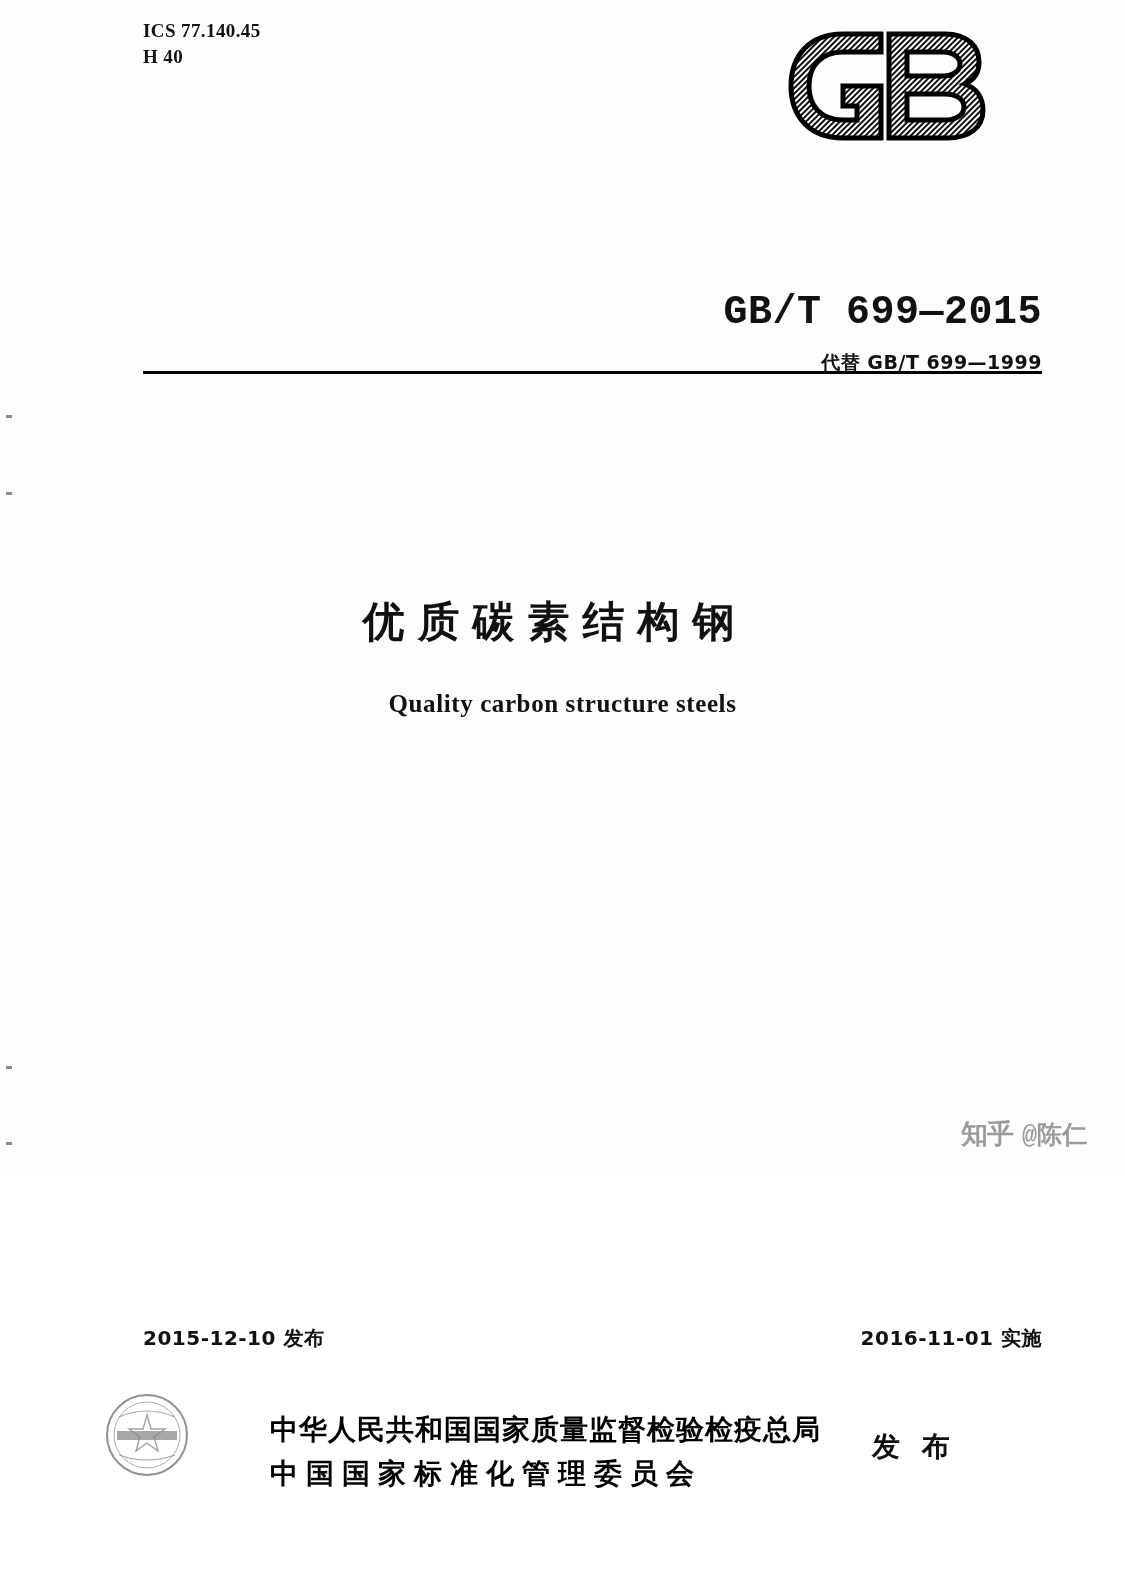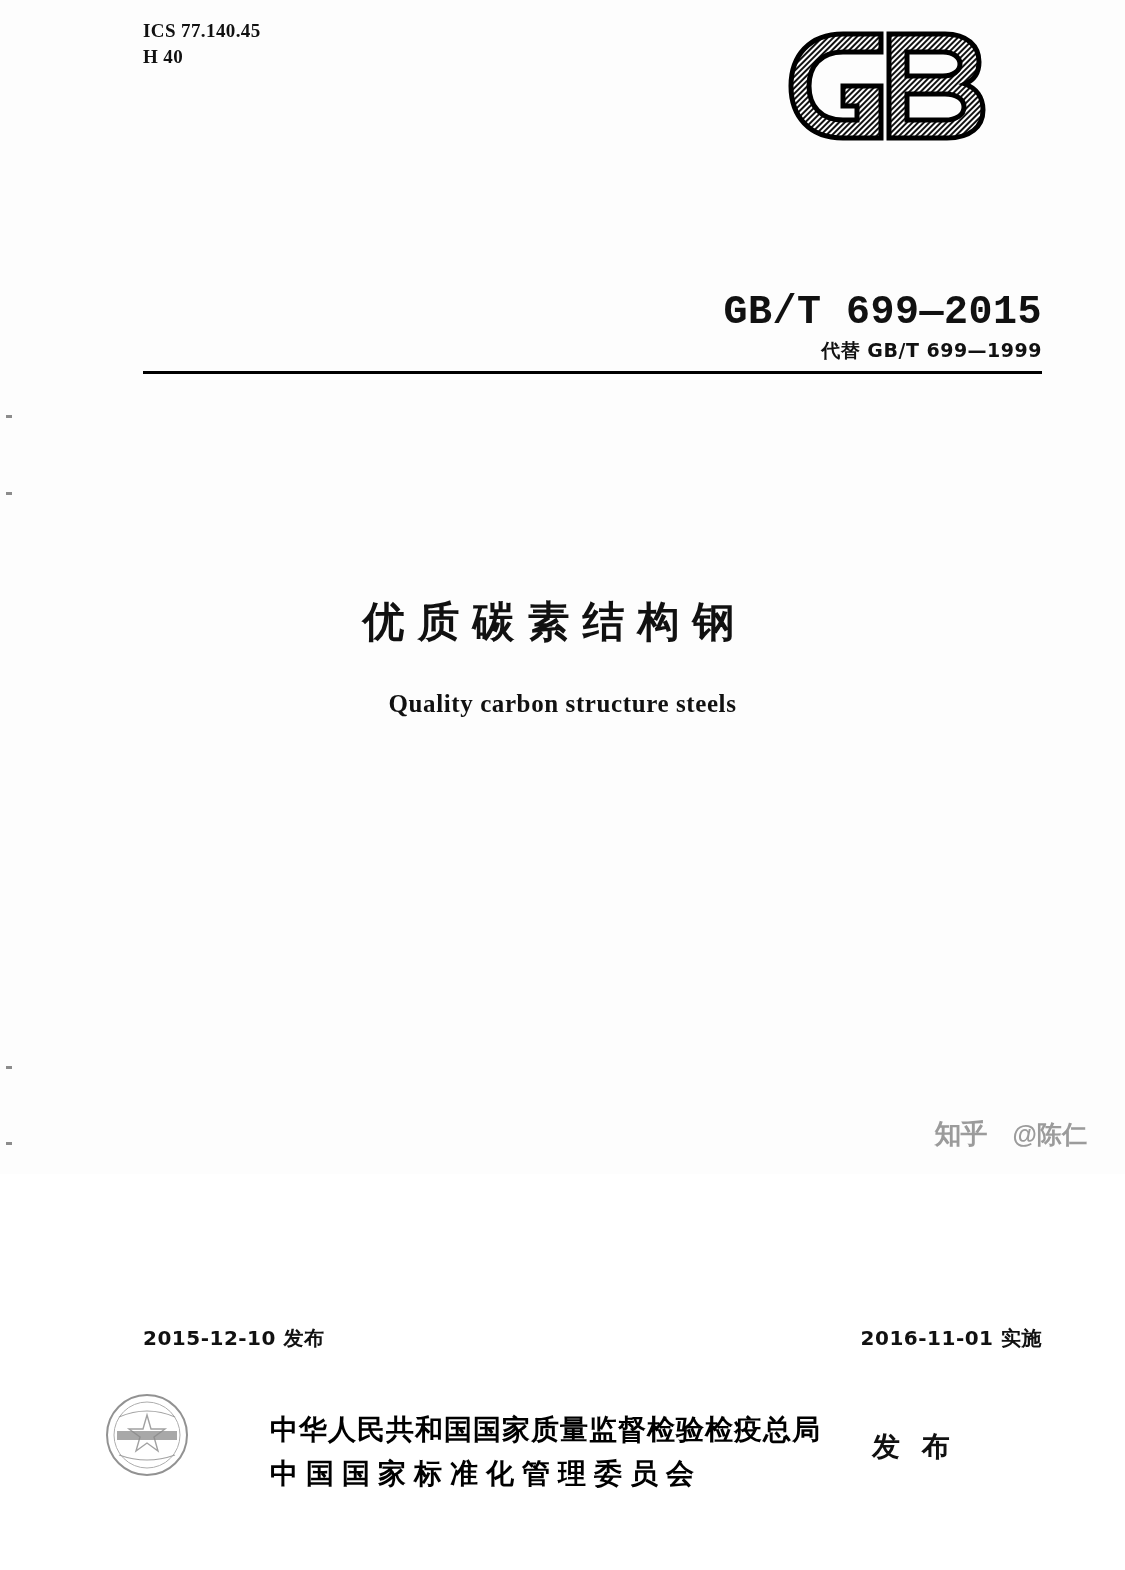--- a/index.html
+++ b/index.html
@@ -74,21 +74,21 @@
     font-weight: bold;
     font-size: 40px;
     letter-spacing: 0.5px;
     line-height: 1.05;
     white-space: nowrap;
   }
   .std-no .sub {
     font-family: "DejaVu Sans", sans-serif;
     font-weight: bold;
     font-size: 19px;
-    margin-top: 4px;
+    margin-top: 16px;
     letter-spacing: 0.5px;
     white-space: nowrap;
   }
 
   
   .rule {
     position: absolute;
     left: 143px;
     right: 83px;
     top: 371px;
@@ -197,23 +197,23 @@
   .m3 { top: 1066px; }
   .m4 { top: 1142px; }
 
   
   .watermark {
     position: absolute;
     right: 38px;
     bottom: 22px;
     display: flex;
     align-items: center;
-    gap: 26px;
+    gap: 9px;
     color: #9b9b9b;
-    font-family: Liberation Sans, sans-serif;
+    font-family: Liberation Mono, monospace;
     font-size: 25px;
     font-weight: bold;
     white-space: nowrap;
   }
   .watermark .zh-logo {
     font-size: 27px;
     font-weight: bold;
     letter-spacing: -1px;
   }
 </style>

